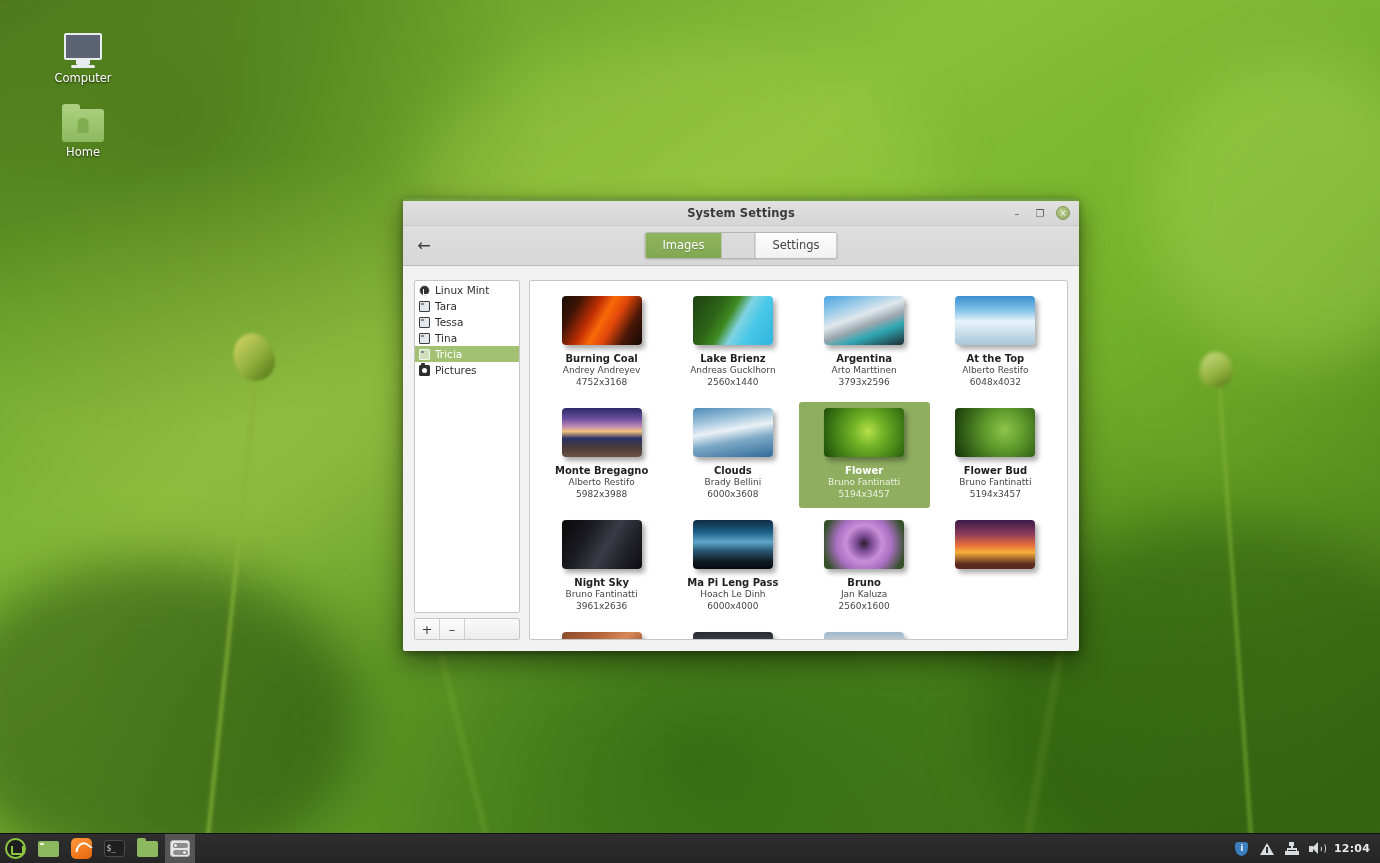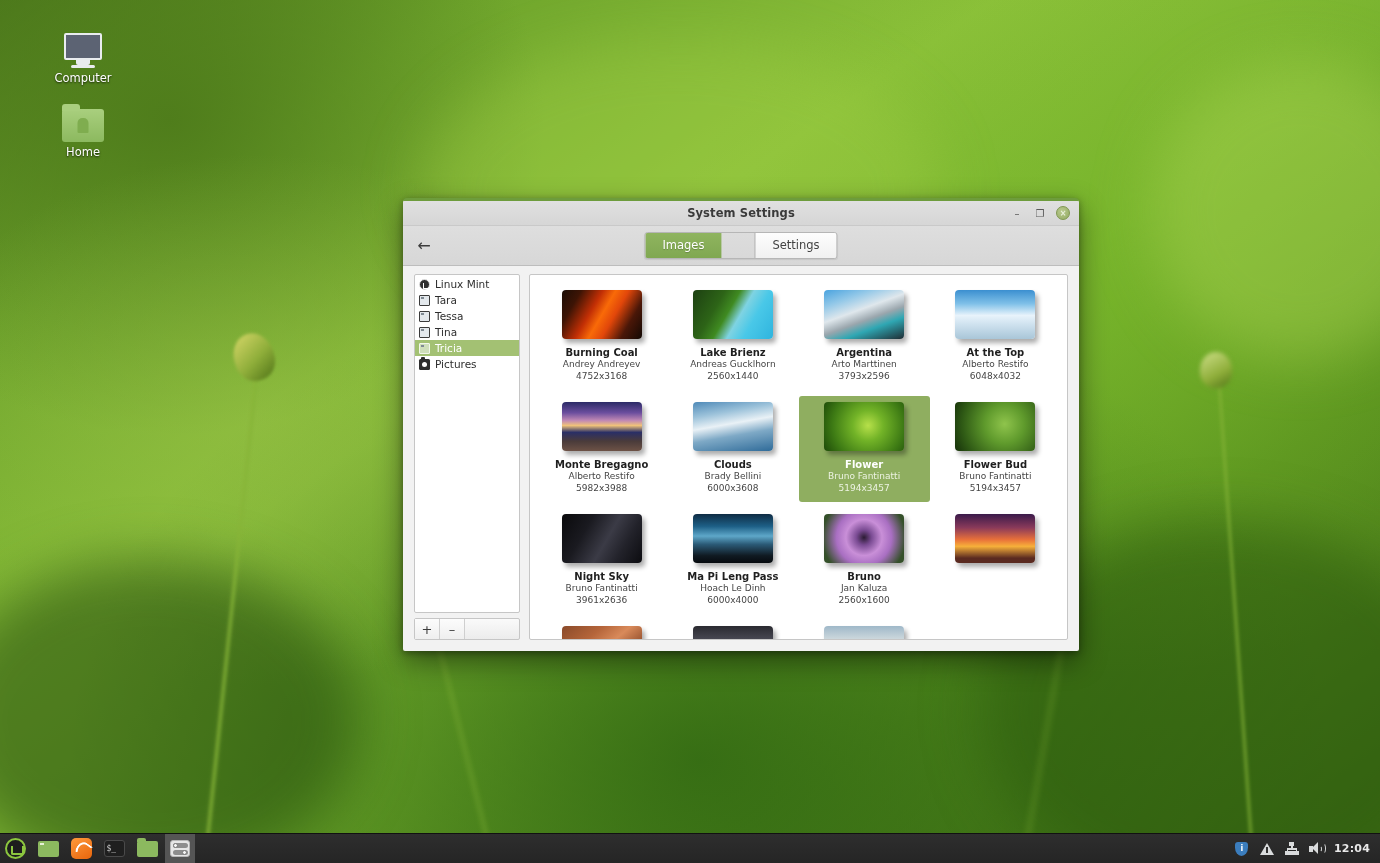--- a/index.html
+++ b/index.html
@@ -151,21 +151,21 @@
     background: linear-gradient(180deg, #fdfdfd 0%, #f1f1f1 100%);
   }
   .tab + .tab { border-left: 1px solid #b6b6b6; }
   .tab.active {
     background: linear-gradient(180deg, #8fb45f 0%, #80a851 100%);
     color: #ffffff;
     text-shadow: 0 1px 1px rgba(0,0,0,0.22);
   }
 
   
-  #wbody { flex: 1; display: flex; padding: 8px 11px 11px 11px; gap: 9px; min-height: 0; }
+  #wbody { flex: 1; display: flex; padding: 14px 11px 11px 11px; gap: 9px; min-height: 0; }
 
   
   #sidebar { width: 106px; display: flex; flex-direction: column; flex: none; }
   #sidelist {
     flex: 1;
     background: #ffffff;
     border: 1px solid #c6c6c6;
     border-radius: 2px;
     overflow: hidden;
     padding-top: 1px;

